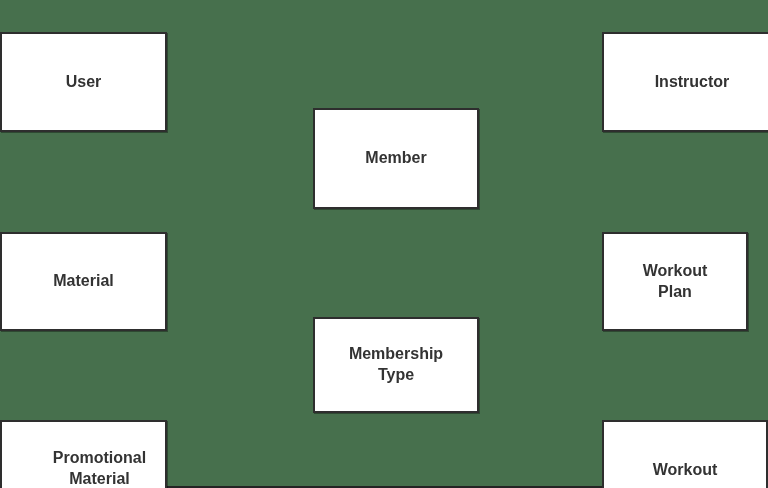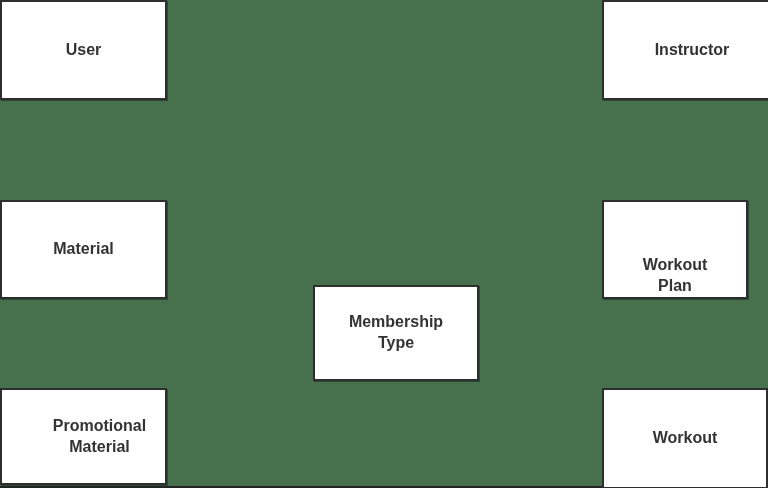--- a/index.html
+++ b/index.html
@@ -26,50 +26,54 @@
   .diagram-box {
     position: absolute;
     box-sizing: border-box;
     background: #ffffff;
     border: 2px solid #2e2e2e;
     box-shadow: 1px 1px 0 rgba(0,0,0,0.35);
     display: flex;
     align-items: center;
     justify-content: center;
     z-index: 2;
+    margin-top: 32px;
   }
   .diagram-box .box-label {
     font-size: 16px;
     font-weight: 700;
     color: #333333;
     text-align: center;
     line-height: 1.3;
     padding: 0 20px;
   }
   
   .box-user                { left: 0;     top: 0;     width: 167px; height: 100px; }
   .box-payment             { left: 0;     top: 200px; width: 167px; height: 99px;  }
   .box-promotional-material{ left: 0;     top: 388px; width: 167px; height: 97px; padding-left: 32px;  }
   
   .box-member              { left: 313px; top: 76px;  width: 166px; height: 101px; }
   .box-membership-type     { left: 313px; top: 285px; width: 166px; height: 96px; }
   
   .box-instructor          { left: 602px; top: 0;     width: 180px; height: 100px; }
-  .box-workout-plan        { left: 602px; top: 200px; width: 146px; height: 99px; align-items: flex-end;  }
+  .box-workout-plan        { left: 602px; top: 200px; width: 146px; height: 99px;  }
   .box-workout             { left: 602px; top: 388px; width: 166px; height: 101px; }
 </style>
 </head>
 <body>
 
 <div class="canvas">
 
   <div class="diagram-box box-user">
     <span class="box-label">User</span>
   </div>
 
+  <div class="diagram-box box-member">
+    <span class="box-label">Member</span>
+  </div>
 
   <div class="diagram-box box-instructor">
     <span class="box-label">Instructor</span>
   </div>
 
   <div class="diagram-box box-payment">
     <span class="box-label">Material</span>
   </div>
 
   <div class="diagram-box box-workout-plan">

